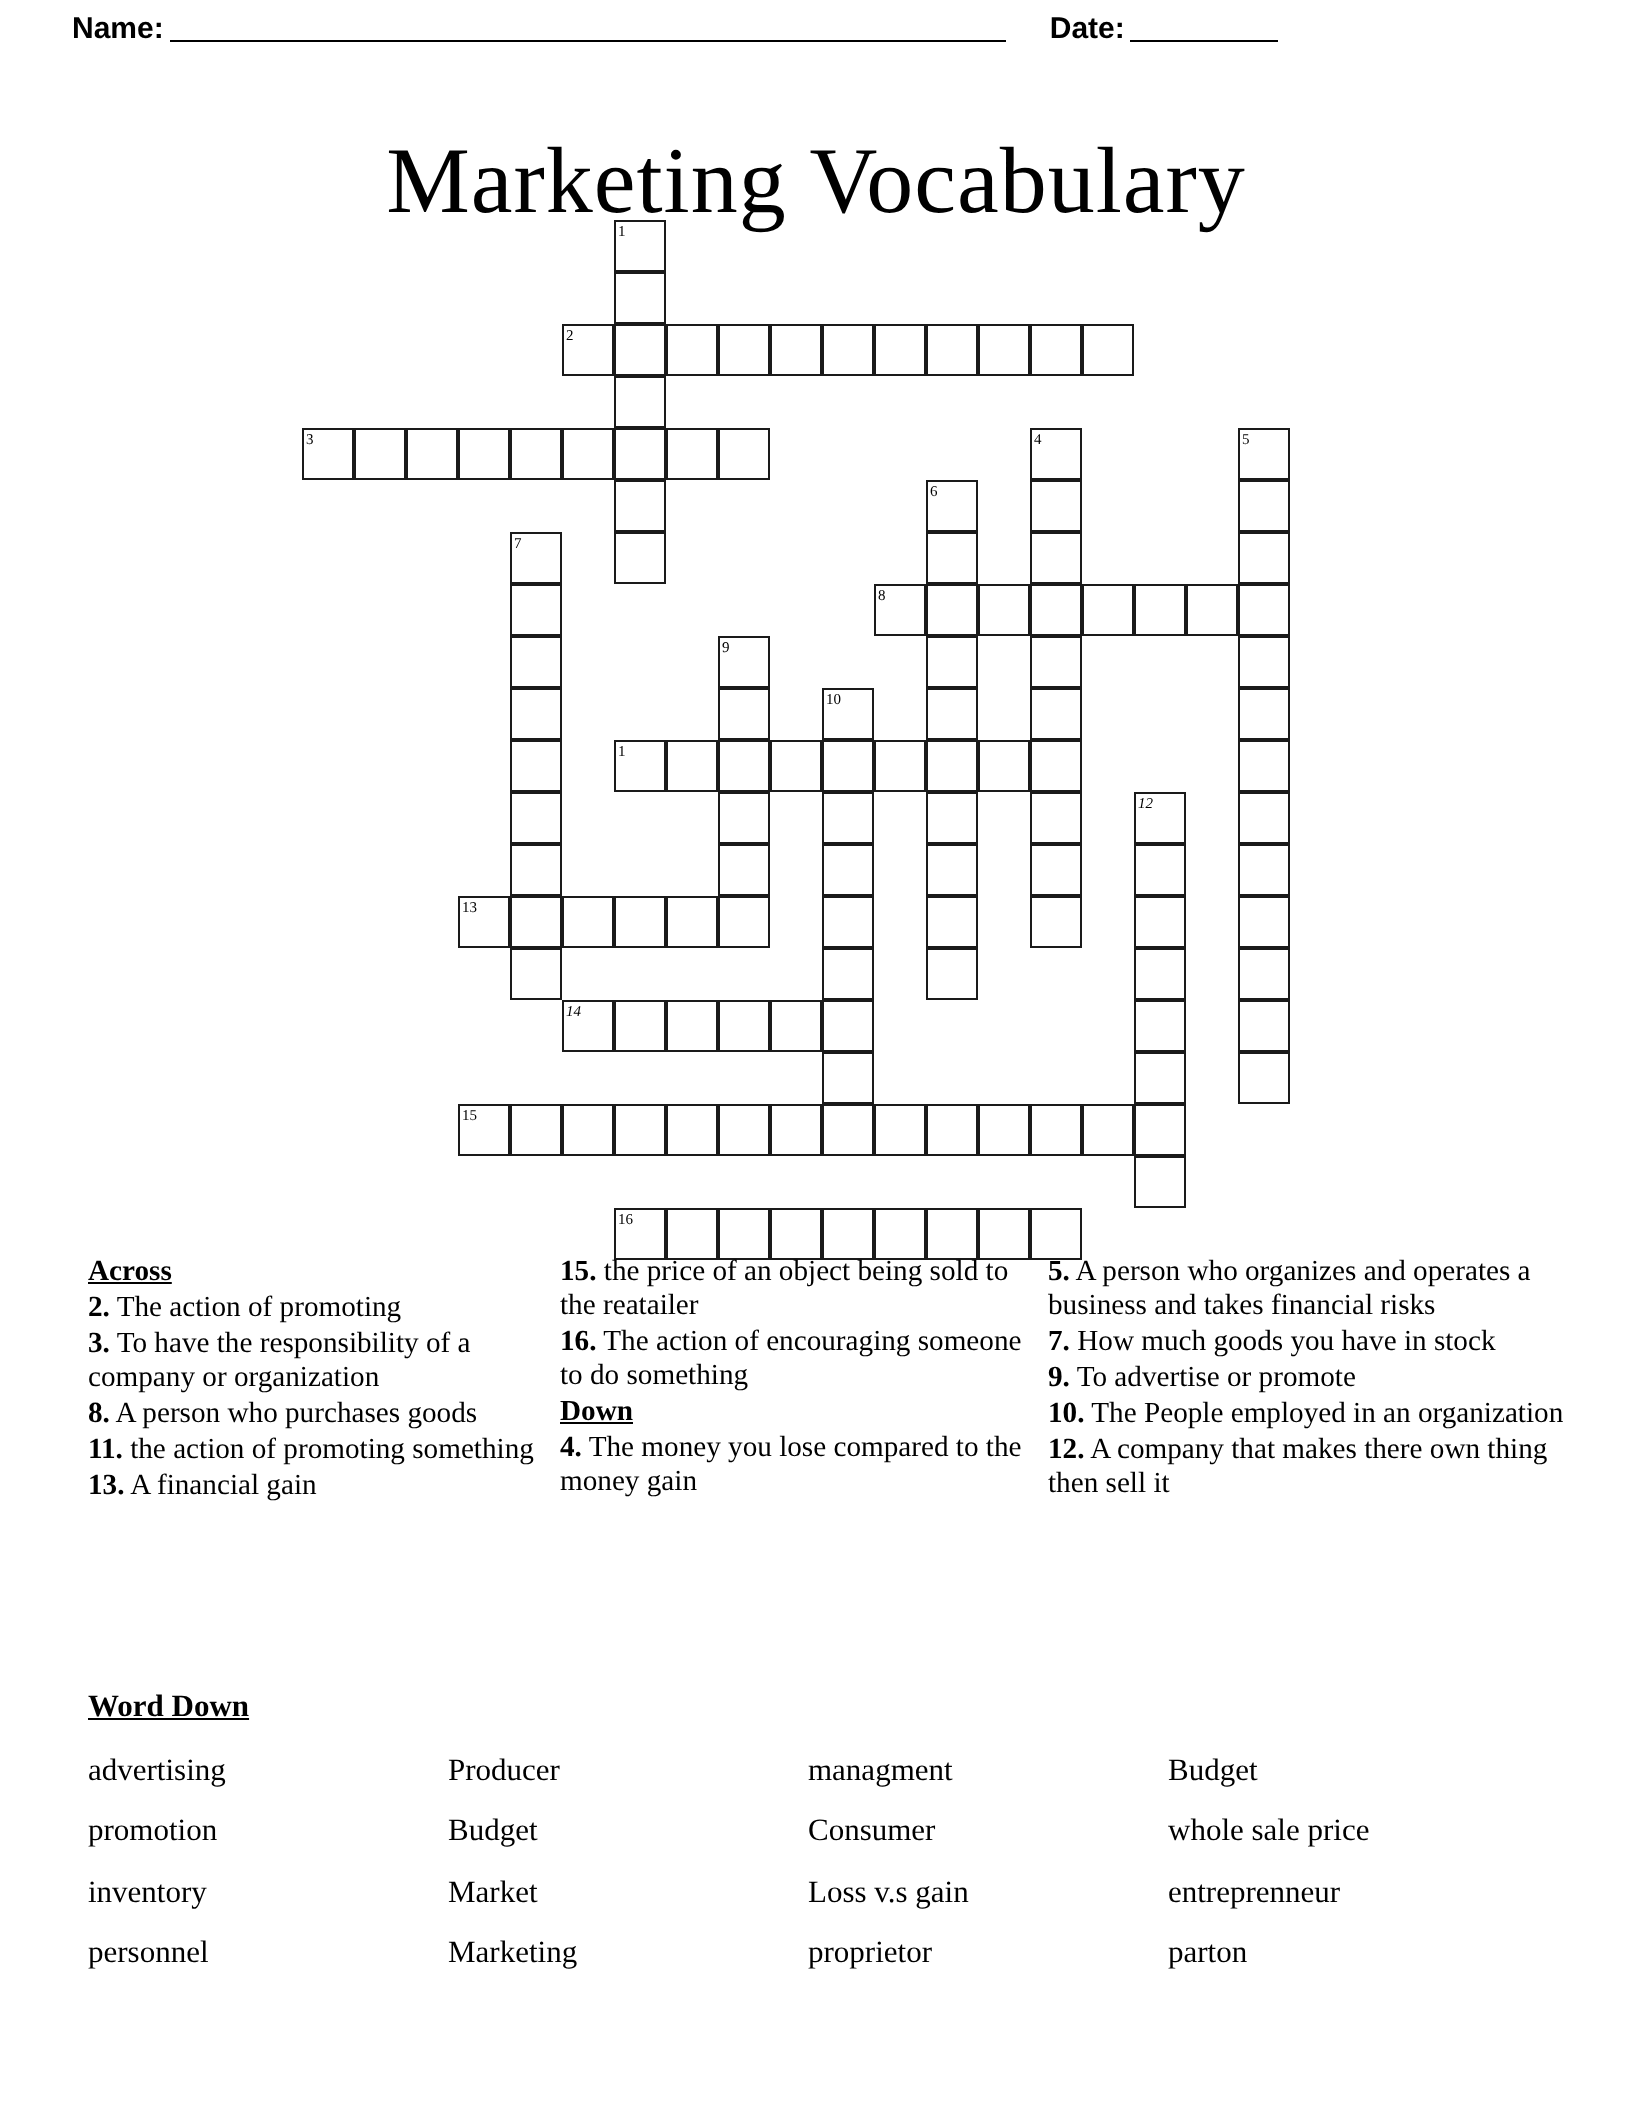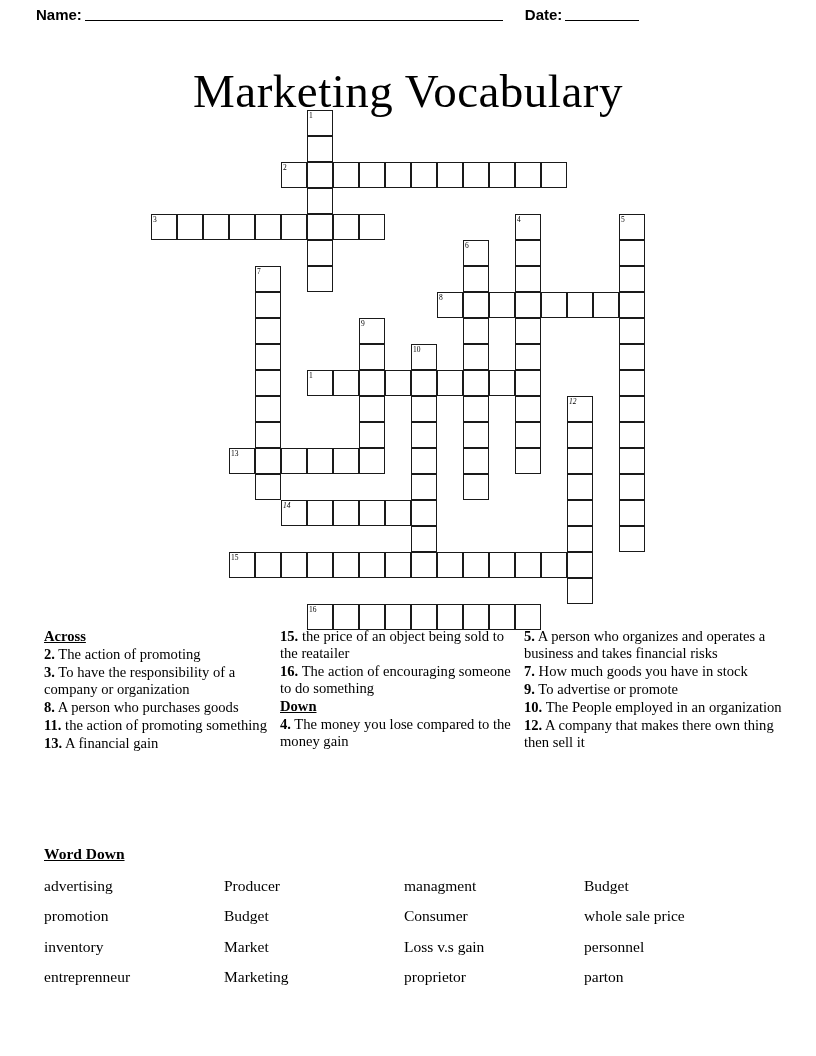--- a/index.html
+++ b/index.html
@@ -331,19 +331,19 @@
       <div class="wb-item">Producer</div>
       <div class="wb-item">managment</div>
       <div class="wb-item">Budget</div>
       <div class="wb-item">promotion</div>
       <div class="wb-item">Budget</div>
       <div class="wb-item">Consumer</div>
       <div class="wb-item">whole sale price</div>
       <div class="wb-item">inventory</div>
       <div class="wb-item">Market</div>
       <div class="wb-item">Loss v.s gain</div>
+      <div class="wb-item">entreprenneur</div>
       <div class="wb-item">personnel</div>
-      <div class="wb-item">entreprenneur</div>
       <div class="wb-item">Marketing</div>
       <div class="wb-item">proprietor</div>
       <div class="wb-item">parton</div>
     </div>
 </div>
 
 </body></html>

